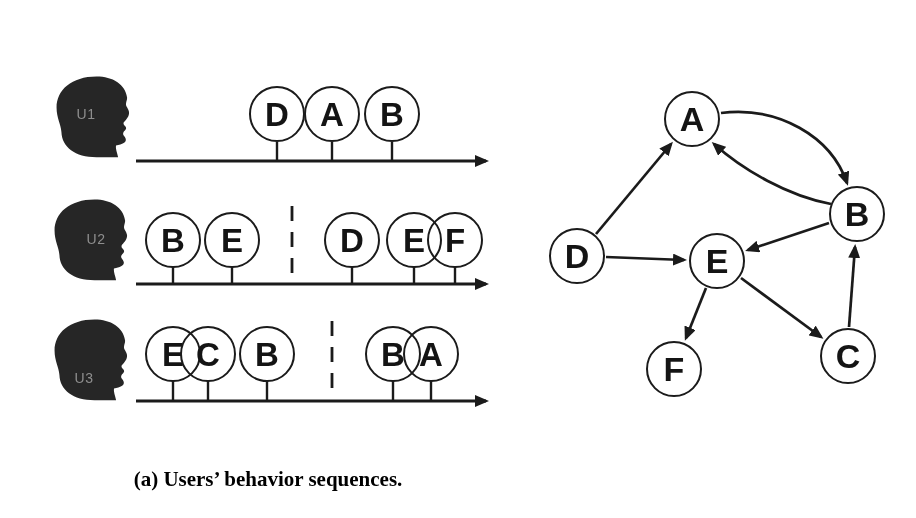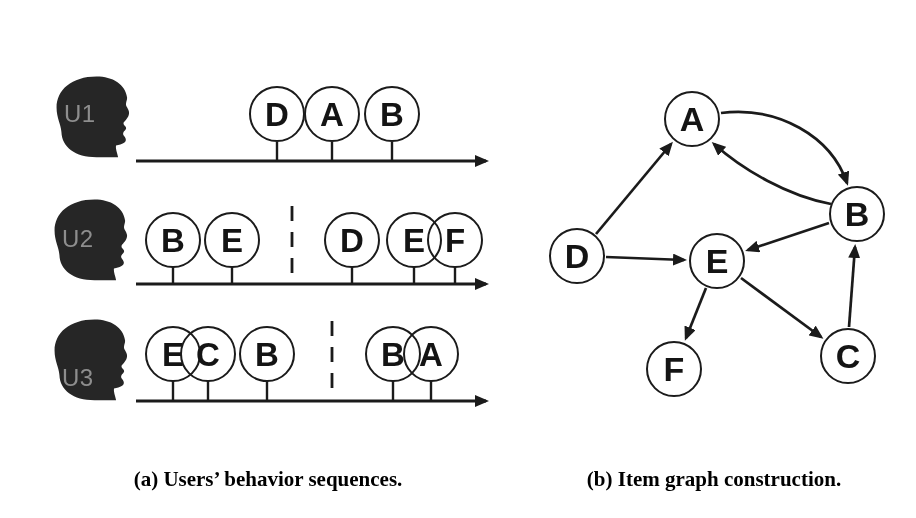--- a/index.html
+++ b/index.html
@@ -5,22 +5,22 @@
   html,body{margin:0;padding:0;background:#ffffff;}
   .fig{position:relative;width:916px;height:518px;background:#ffffff;
        font-family:"Liberation Sans",sans-serif;overflow:hidden;}
   .art{position:absolute;left:0;top:0;}
   .circle{position:absolute;width:56px;height:56px;box-sizing:border-box;
           border:2.8px solid #1b1b1b;border-radius:50%;
           display:flex;align-items:center;justify-content:center;
           font-weight:700;font-size:33px;color:#141414;line-height:1;
           background:transparent;}
   .node{font-size:34px;}
-  .u-label{position:absolute;width:44px;
-           font-size:24px;line-height:22px;color:#8e8e8e;letter-spacing:.5px;}
+  .u-label{position:absolute;width:44px;text-align:center;
+           font-size:14px;line-height:22px;color:#8e8e8e;letter-spacing:.5px;}
   .cap{position:absolute;top:467px;font-family:"Liberation Serif",serif;
        font-weight:700;font-size:21px;color:#000;text-align:center;white-space:nowrap;}
 </style>
 </head>
 <body>
 
 <div class="fig">
 
   <svg class="art" width="916" height="518" viewBox="0 0 916 518">
     <defs>
@@ -73,21 +73,21 @@
       <path d="M831,204 C788,196 743,170 714,144" marker-end="url(#arw)"></path>
       <line x1="606" y1="257" x2="684" y2="260" marker-end="url(#arw)"></line>
       <line x1="829" y1="223" x2="748" y2="250" marker-end="url(#arw)"></line>
       <line x1="706" y1="288" x2="686" y2="338" marker-end="url(#arw)"></line>
       <line x1="741" y1="278" x2="821" y2="337" marker-end="url(#arw)"></line>
       <line x1="849" y1="327" x2="855" y2="247" marker-end="url(#arw)"></line>
     </g>
   </svg>
 
   <span class="u-label" style="left:64px;top:103px">U1</span>
-  <span class="u-label" style="left:62px;top:228px">U2</span>
+  <span class="u-label" style="left:74px;top:228px">U2</span>
   <span class="u-label" style="left:62px;top:367px">U3</span>
 
   <div class="circle" style="left:249px;top:86px">D</div>
   <div class="circle" style="left:304px;top:86px">A</div>
   <div class="circle" style="left:364px;top:86px">B</div>
 
   <div class="circle" style="left:145px;top:212px">B</div>
   <div class="circle" style="left:204px;top:212px">E</div>
   <div class="circle" style="left:324px;top:212px">D</div>
   <div class="circle" style="left:386px;top:212px">E</div>
@@ -100,15 +100,14 @@
   <div class="circle" style="left:403px;top:326px">A</div>
 
   <div class="circle node" style="left:664px;top:91px">A</div>
   <div class="circle node" style="left:829px;top:186px">B</div>
   <div class="circle node" style="left:820px;top:328px">C</div>
   <div class="circle node" style="left:549px;top:228px">D</div>
   <div class="circle node" style="left:689px;top:233px">E</div>
   <div class="circle node" style="left:646px;top:341px">F</div>
 
   <div class="cap" style="left:88px;width:360px">(a) Users’ behavior sequences.</div>
-  <div class="cap" style="left:538px;width:352px">(b) Item graph construction.</div>
 
 </div>
 
 </body></html>

